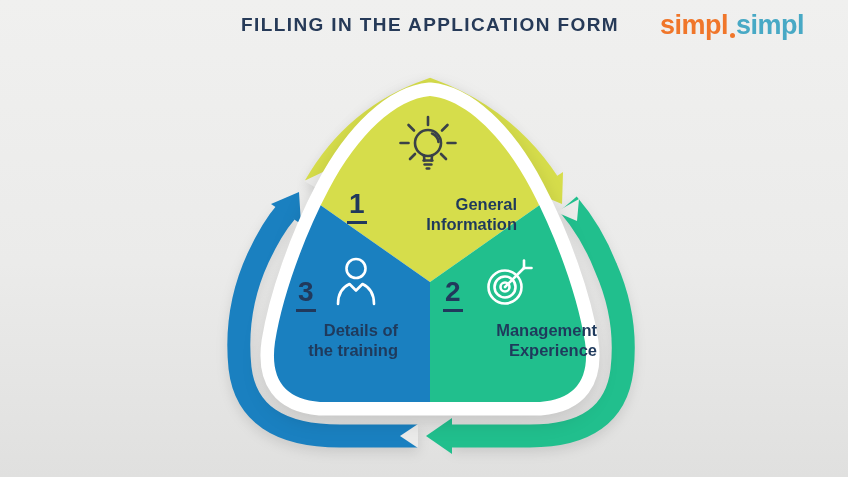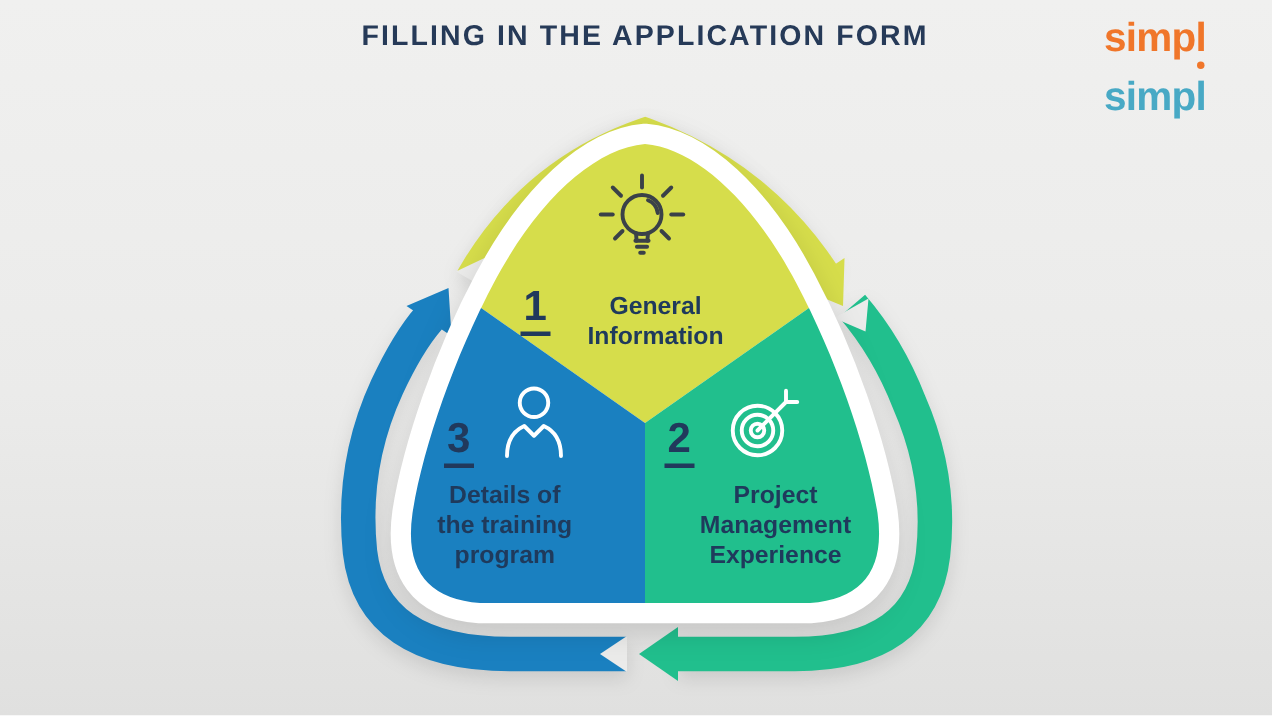--- a/index.html
+++ b/index.html
@@ -7,34 +7,34 @@
   .stage{
     position:relative;width:848px;height:477px;overflow:hidden;
     background:linear-gradient(180deg,#f0f0ef 0%,#ebebea 55%,#e0e0df 100%);
   }
   .page-title{
     position:absolute;top:14px;left:418px;transform:translateX(-50%);
     font-size:19px;font-weight:700;letter-spacing:1.4px;color:#263a58;white-space:nowrap;margin-left:12px;
   }
   .logo{
     position:absolute;top:10px;right:44px;font-size:27px;font-weight:600;
-    letter-spacing:-0.5px;display:flex;align-items:baseline;flex-direction:column;
+    letter-spacing:-0.5px;display:flex;align-items:baseline;
   }
   .logo .p1{color:#f0762a;}
   .logo .p2{color:#48a9c5;}
   .logo .dot{width:5px;height:5px;border-radius:50%;background:#f0762a;margin:0 1px 3px 2px;align-self:flex-end;}
   .diagram-svg{position:absolute;left:0;top:0;}
   .halo{filter:drop-shadow(0 7px 9px rgba(0,0,0,0.13));}
   .bandshadow{filter:drop-shadow(0 5px 6px rgba(0,0,0,0.10));}
   .step-num{
     position:absolute;font-size:28px;font-weight:700;color:#21395c;line-height:1;
     border-bottom:3px solid #21395c;padding:0 2px 3px 2px;
   }
   .sec-label{
-    position:absolute;text-align:center;font-size:16.5px;font-weight:700;
+    position:absolute;text-align:right;font-size:16.5px;font-weight:700;
     color:#1f3a5c;line-height:20px;
   }
   .sec-label span{display:block;}
   .icon-box{position:absolute;}
 </style>
 </head>
 <body>
 
 <div class="stage">
 
@@ -108,33 +108,31 @@
   <div class="icon-box" style="left:331px;top:255px;">
     <svg width="50" height="56" viewBox="0 0 50 56" fill="none" stroke-linecap="round" stroke-linejoin="round" stroke-width="2.6" stroke="#FFFFFF">
       <circle cx="25" cy="13.5" r="9.5"></circle>
       <path d="M7 49 C7 37 13 31.5 18.5 29 L25 35.5 L31.5 29 C37 31.5 43 37 43 49"></path>
     </svg>
   </div>
   <div class="step-num" style="left:296px;top:278px;">3</div>
   <div class="sec-label" style="left:275px;top:320px;width:123px;">
     <span>Details of</span>
     <span>the training</span>
-    <span>program</span>
   </div>
 
   <div class="icon-box" style="left:481px;top:256px;">
     <svg width="56" height="56" viewBox="0 0 56 56" fill="none" stroke-linecap="round" stroke-width="2.6" stroke="#FFFFFF">
       <circle cx="24" cy="31" r="16.5"></circle>
       <circle cx="24" cy="31" r="10.5"></circle>
       <circle cx="24" cy="31" r="4.5"></circle>
       <path d="M24 31 L43 12"></path>
       <path d="M43 12 V4.5"></path>
       <path d="M43 12 H50.5"></path>
     </svg>
   </div>
   <div class="step-num" style="left:443px;top:278px;">2</div>
   <div class="sec-label" style="left:437px;top:320px;width:160px;">
-    <span>Project</span>
     <span>Management</span>
     <span>Experience</span>
   </div>
 
 </div>
 
 </body></html>

